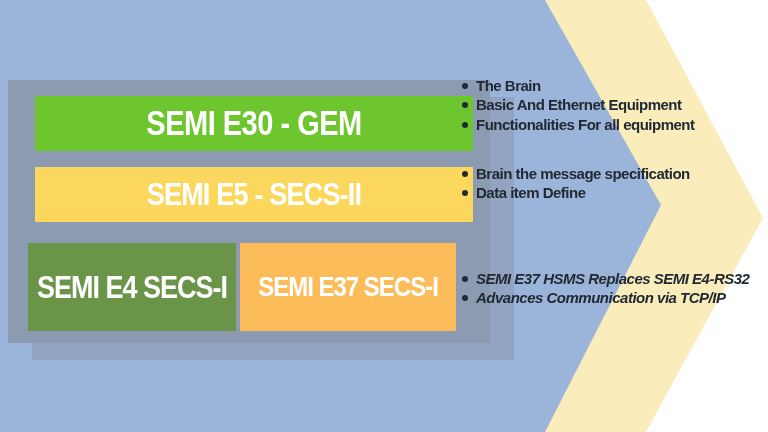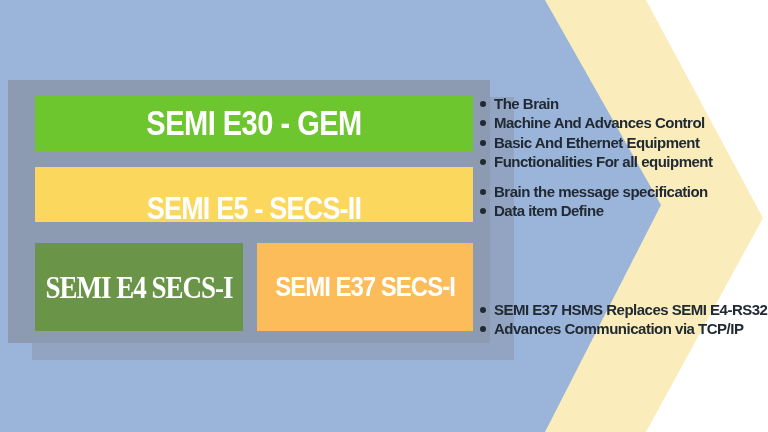--- a/index.html
+++ b/index.html
@@ -21,39 +21,39 @@
   }
   .box{
     position:absolute;display:flex;align-items:center;justify-content:center;
   }
   .box-label{
     font-weight:bold;color:var(--label-text,#fff);white-space:nowrap;
     transform:scaleY(1.18);line-height:1;
   }
   .box-e30{left:27px;top:16px;width:438px;height:55px;background:var(--green,#6EC62F);}
   .box-e30 .box-label{font-size:29px;letter-spacing:-0.5px;}
-  .box-e5{left:27px;top:87px;width:438px;height:55px;background:var(--yellow,#FBD75E);align-items:flex-end;}
+  .box-e5{left:27px;top:87px;width:438px;height:55px;background:var(--yellow,#FBD75E);}
   .box-e5 .box-label{font-size:27px;letter-spacing:-0.8px;}
-  .box-e4{left:27px;top:163px;width:208px;height:88px;background:var(--olive,#6A9549);font-family:Liberation Serif, serif;}
+  .box-e4{left:20px;top:163px;width:208px;height:88px;background:var(--olive,#6A9549);}
   .box-e4 .box-label{font-size:27px;letter-spacing:-1px;}
-  .box-e37{left:249px;top:163px;width:216px;height:88px;background:var(--orange,#FBBC59);}
+  .box-e37{left:232px;top:163px;width:216px;height:88px;background:var(--orange,#FBBC59);}
   .box-e37 .box-label{font-size:24px;letter-spacing:-1px;}
   ul.bullets{
-    list-style:none;margin:18px;padding:0;position:absolute;left:460px;
+    list-style:none;margin:0;padding:0;position:absolute;left:460px;
     color:var(--bullet-text,#212A33);font-weight:bold;font-size:15px;
     line-height:19.4px;letter-spacing:-0.5px;white-space:nowrap;
   }
   ul.bullets li{position:relative;padding-left:16px;}
   ul.bullets li::before{
     content:"";position:absolute;left:2px;top:7px;width:6px;height:6px;
     border-radius:50%;background:var(--bullet-text,#212A33);
   }
   .g1{top:76px;}
   .g2{top:164px;}
-  .g3{top:282px;}
+  .g3{top:269px;font-style:italic;}
 </style>
 </head>
 <body>
 
 <div class="stage">
 
   <svg class="bg" width="768" height="432" viewBox="0 0 768 432">
     <polygon class="cream-shape" points="100,0 646,0 763,218 646,432 100,432"></polygon>
     <polygon class="blue-shape" points="0,0 545,0 661,205 545,432 0,432"></polygon>
   </svg>
@@ -70,21 +70,20 @@
     <div class="box box-e4">
       <span class="box-label">SEMI E4 SECS-I</span>
     </div>
     <div class="box box-e37">
       <span class="box-label">SEMI E37 SECS-I</span>
     </div>
   </div>
 
   <ul class="bullets g1">
     <li>The Brain</li>
-    <li>Machine And Advances Control</li>
     <li>Basic And Ethernet Equipment</li>
     <li>Functionalities For all equipment</li>
   </ul>
 
   <ul class="bullets g2">
     <li>Brain the message specification</li>
     <li>Data item Define</li>
   </ul>
 
   <ul class="bullets g3">

